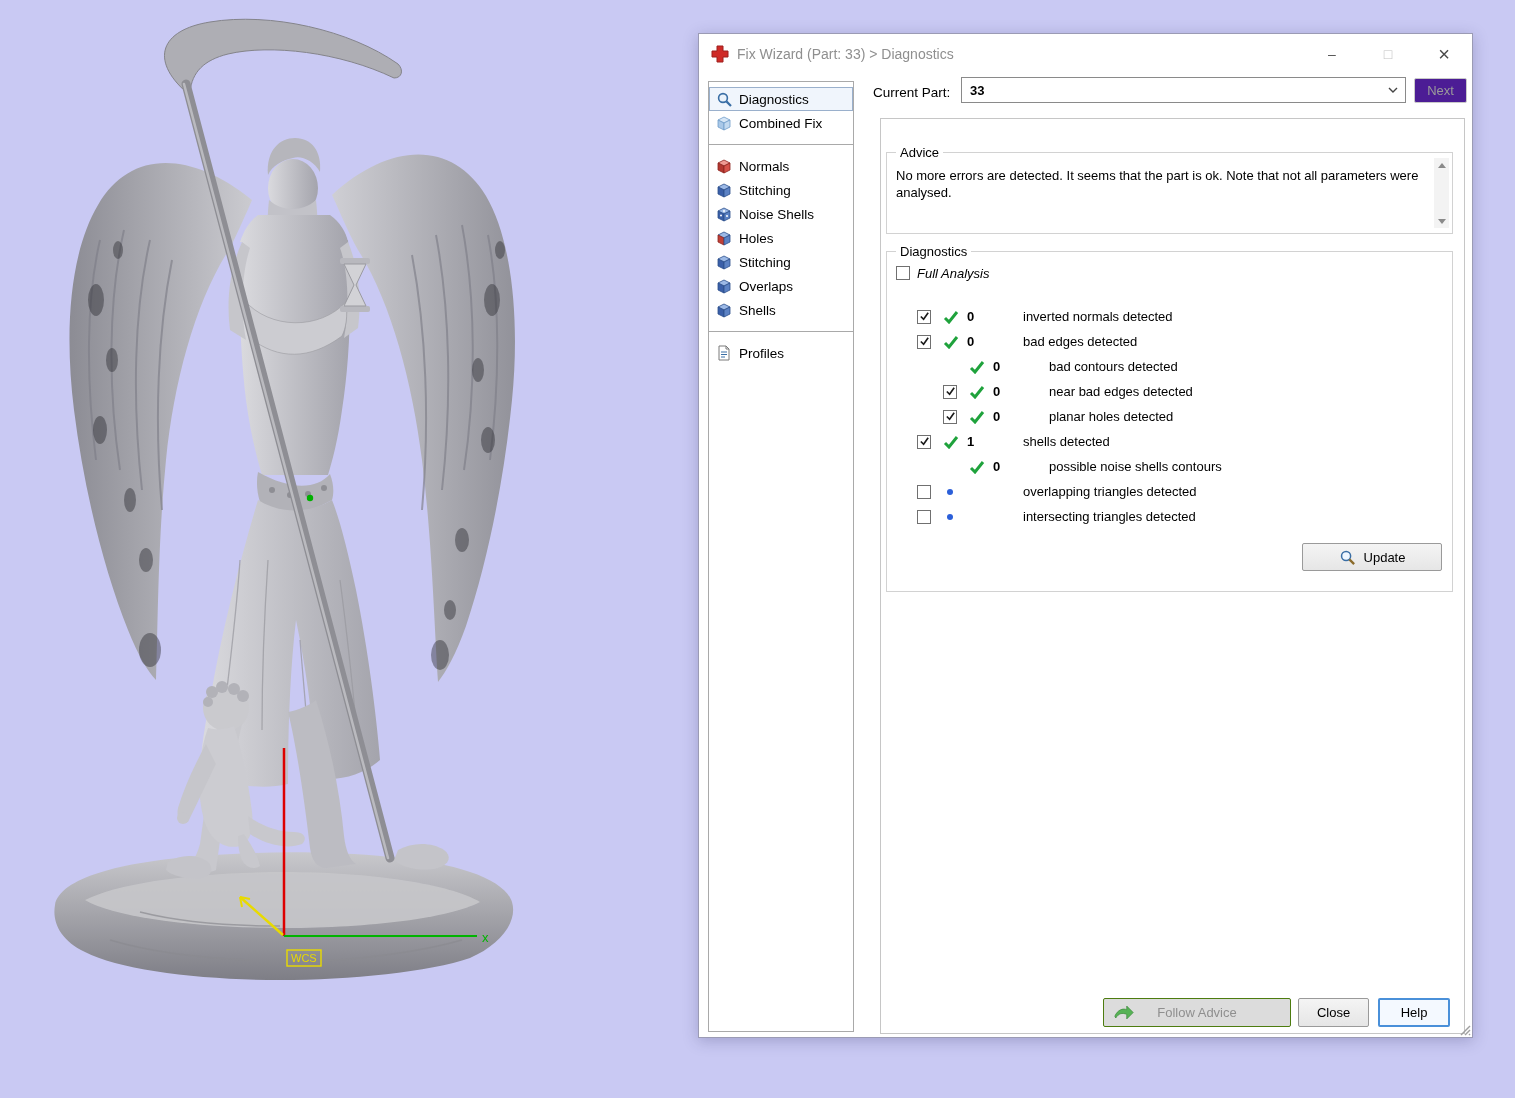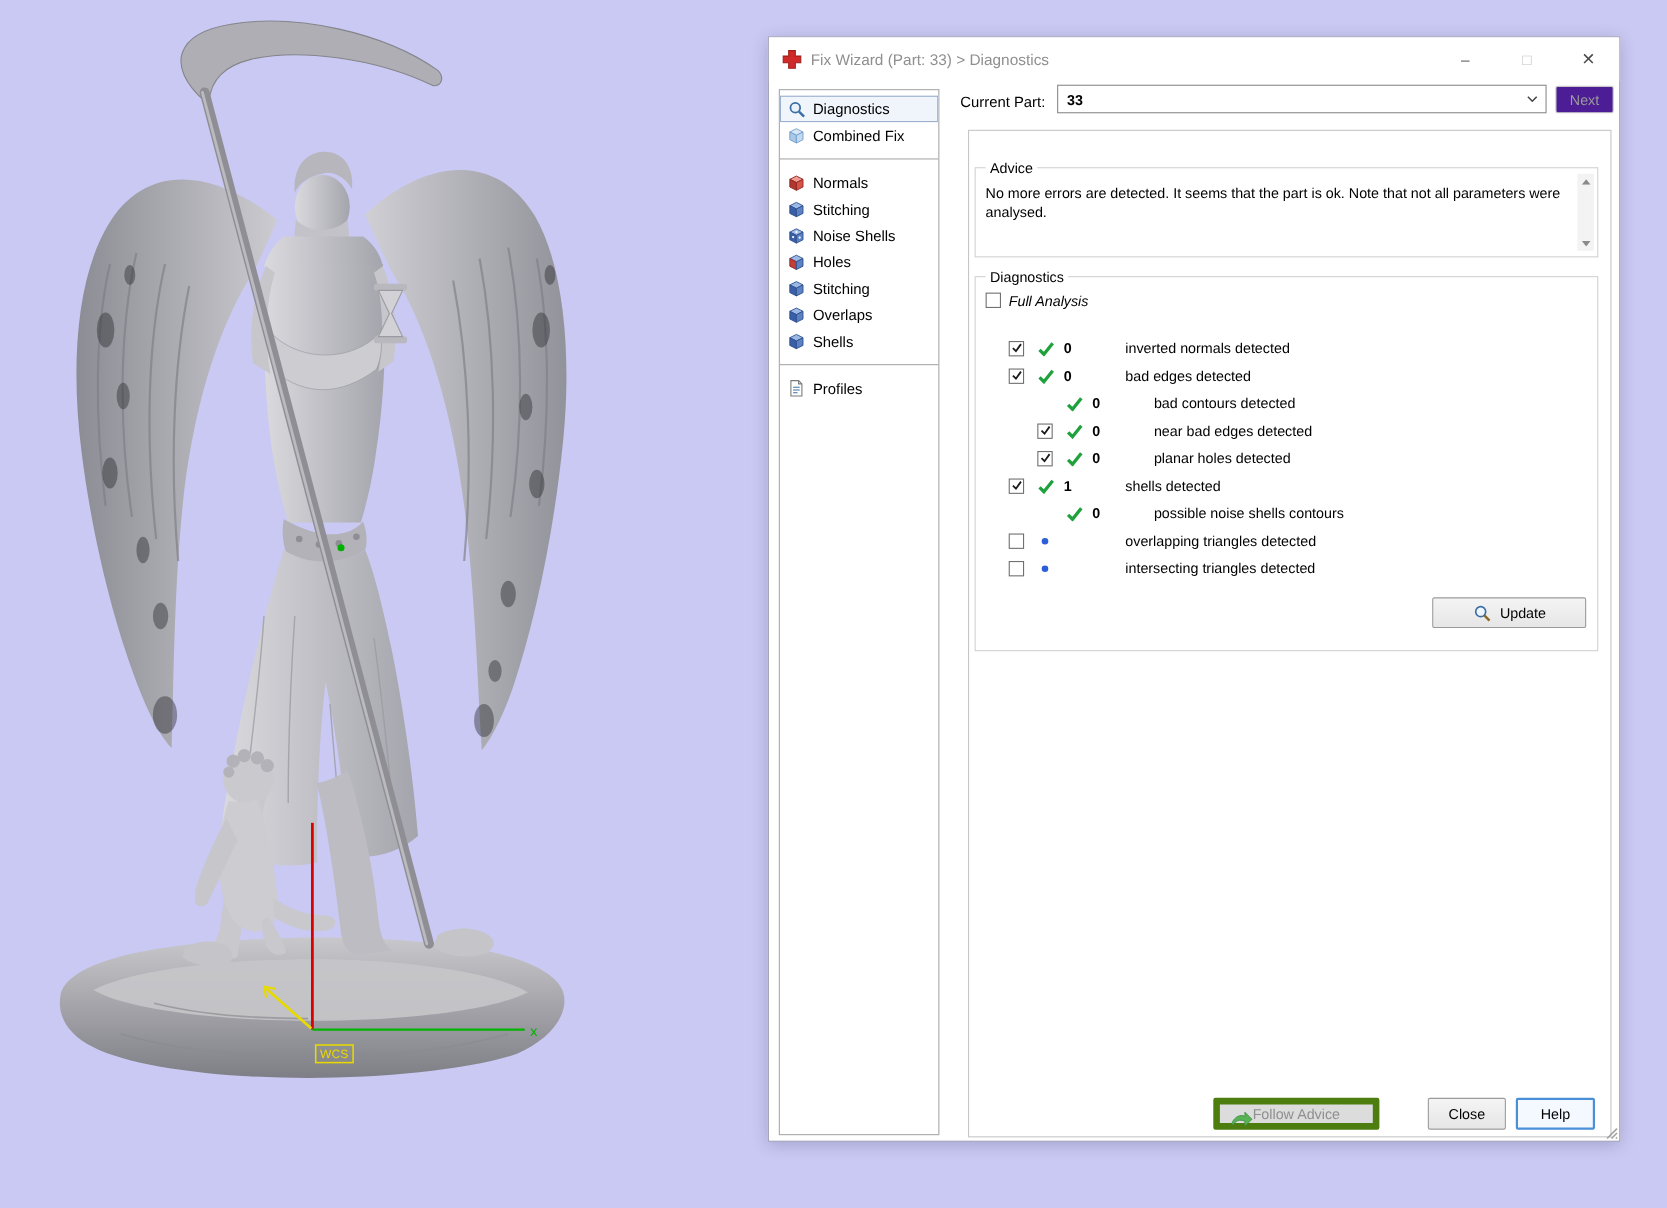--- a/index.html
+++ b/index.html
@@ -79,22 +79,22 @@
   .diag-row { display:flex; align-items:center; height:25px; }
   .diag-row.indent1 { padding-left:26px; }
   .slot-cb { width:26px; display:flex; align-items:center; }
   .mark { width:24px; display:flex; align-items:center; }
   .blue-dot { width:6px; height:6px; border-radius:50%; background:#2b5fd9; margin-left:4px; }
   .count { width:56px; font-weight:bold; }
 
   .update-btn { position:absolute; left:415px; top:291px; width:140px; height:28px; gap:8px; }
 
   
-  .follow-btn { position:absolute; left:404px; top:964px; width:151px; height:29px;
-    background:#dcdcdc; border:6px solid #4d7c0f; color:#8f8f8f; position:absolute; }
+  .follow-btn { position:absolute; left:404px; top:964px; width:188px; height:29px;
+    background:#dcdcdc; border:1px solid #4d7c0f; color:#8f8f8f; position:absolute; }
   .follow-btn .arrow-icn { position:absolute; left:9px; top:6px; }
   .close-btn { position:absolute; left:599px; top:964px; width:71px; height:29px; }
   .help-btn { position:absolute; left:679px; top:964px; width:72px; height:29px;
     border:2px solid #4a90d9; background:#f4f9ff; }
   .resize-grip { position:absolute; right:1px; bottom:1px; }
 </style>
 </head>
 <body>
 
 <div class="stage">

